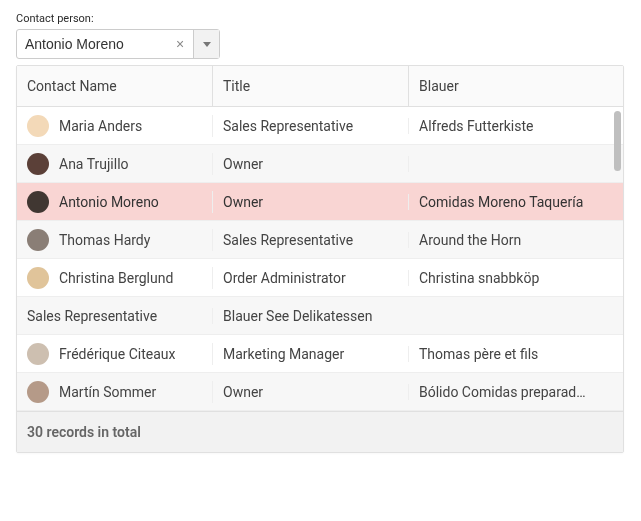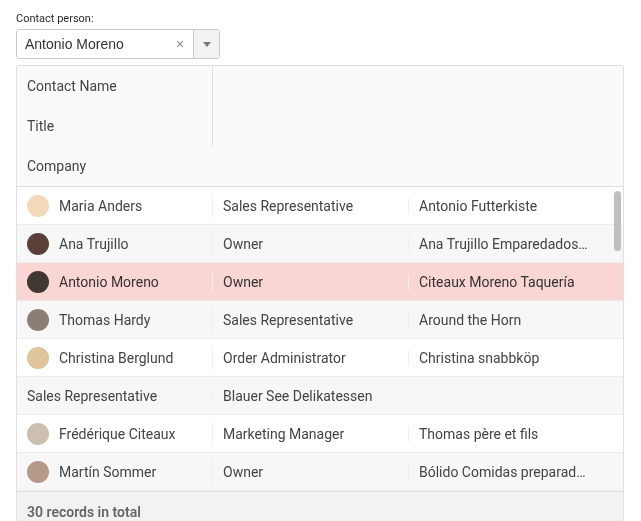--- a/index.html
+++ b/index.html
@@ -61,21 +61,20 @@
       width: 608px;
       background: #fff;
       box-shadow: 0 1px 2px rgba(0,0,0,0.03);
     }
     .grid-header {
       display: flex;
       background: #fafafa;
       border-bottom: 1px solid #e0e0e0;
       color: #666;
       font-size: 14px;
-      flex-direction: column;
     }
     .grid-header .cell {
       padding: 12px 10px;
       font-weight: 400;
     }
     .grid-body {
       position: relative;
     }
     .scrollbar {
       position: absolute;
@@ -146,47 +145,46 @@
   </button>
   <button class="combo-toggle">
     <span class="chevron-down"></span>
   </button>
 </div>
 
 <div class="grid">
   <div class="grid-header">
     <div class="cell col-name">Contact Name</div>
     <div class="cell col-title">Title</div>
-    <div class="cell col-company">Company</div>
+    <div class="cell col-company">Blauer</div>
   </div>
   <div class="grid-body" id="grid-body">
     <div class="scrollbar"></div>
   <div class="row">
         <div class="cell col-name">
           <span class="avatar" style="background: rgb(243, 217, 184);"></span>
           <span>Maria Anders</span>
         </div>
         <div class="cell col-title">Sales Representative</div>
-        <div class="cell col-company">Antonio Futterkiste</div>
+        <div class="cell col-company">Alfreds Futterkiste</div>
       </div>
       <div class="row alt">
         <div class="cell col-name">
           <span class="avatar" style="background: rgb(91, 64, 56);"></span>
           <span>Ana Trujillo</span>
         </div>
         <div class="cell col-title">Owner</div>
-        <div class="cell col-company">Ana Trujillo Emparedados…</div>
       </div>
       <div class="row selected">
         <div class="cell col-name">
           <span class="avatar" style="background: rgb(64, 55, 50);"></span>
           <span>Antonio Moreno</span>
         </div>
         <div class="cell col-title">Owner</div>
-        <div class="cell col-company">Citeaux Moreno Taquería</div>
+        <div class="cell col-company">Comidas Moreno Taquería</div>
       </div>
       <div class="row alt">
         <div class="cell col-name">
           <span class="avatar" style="background: rgb(138, 126, 118);"></span>
           <span>Thomas Hardy</span>
         </div>
         <div class="cell col-title">Sales Representative</div>
         <div class="cell col-company">Around the Horn</div>
       </div>
       <div class="row">

